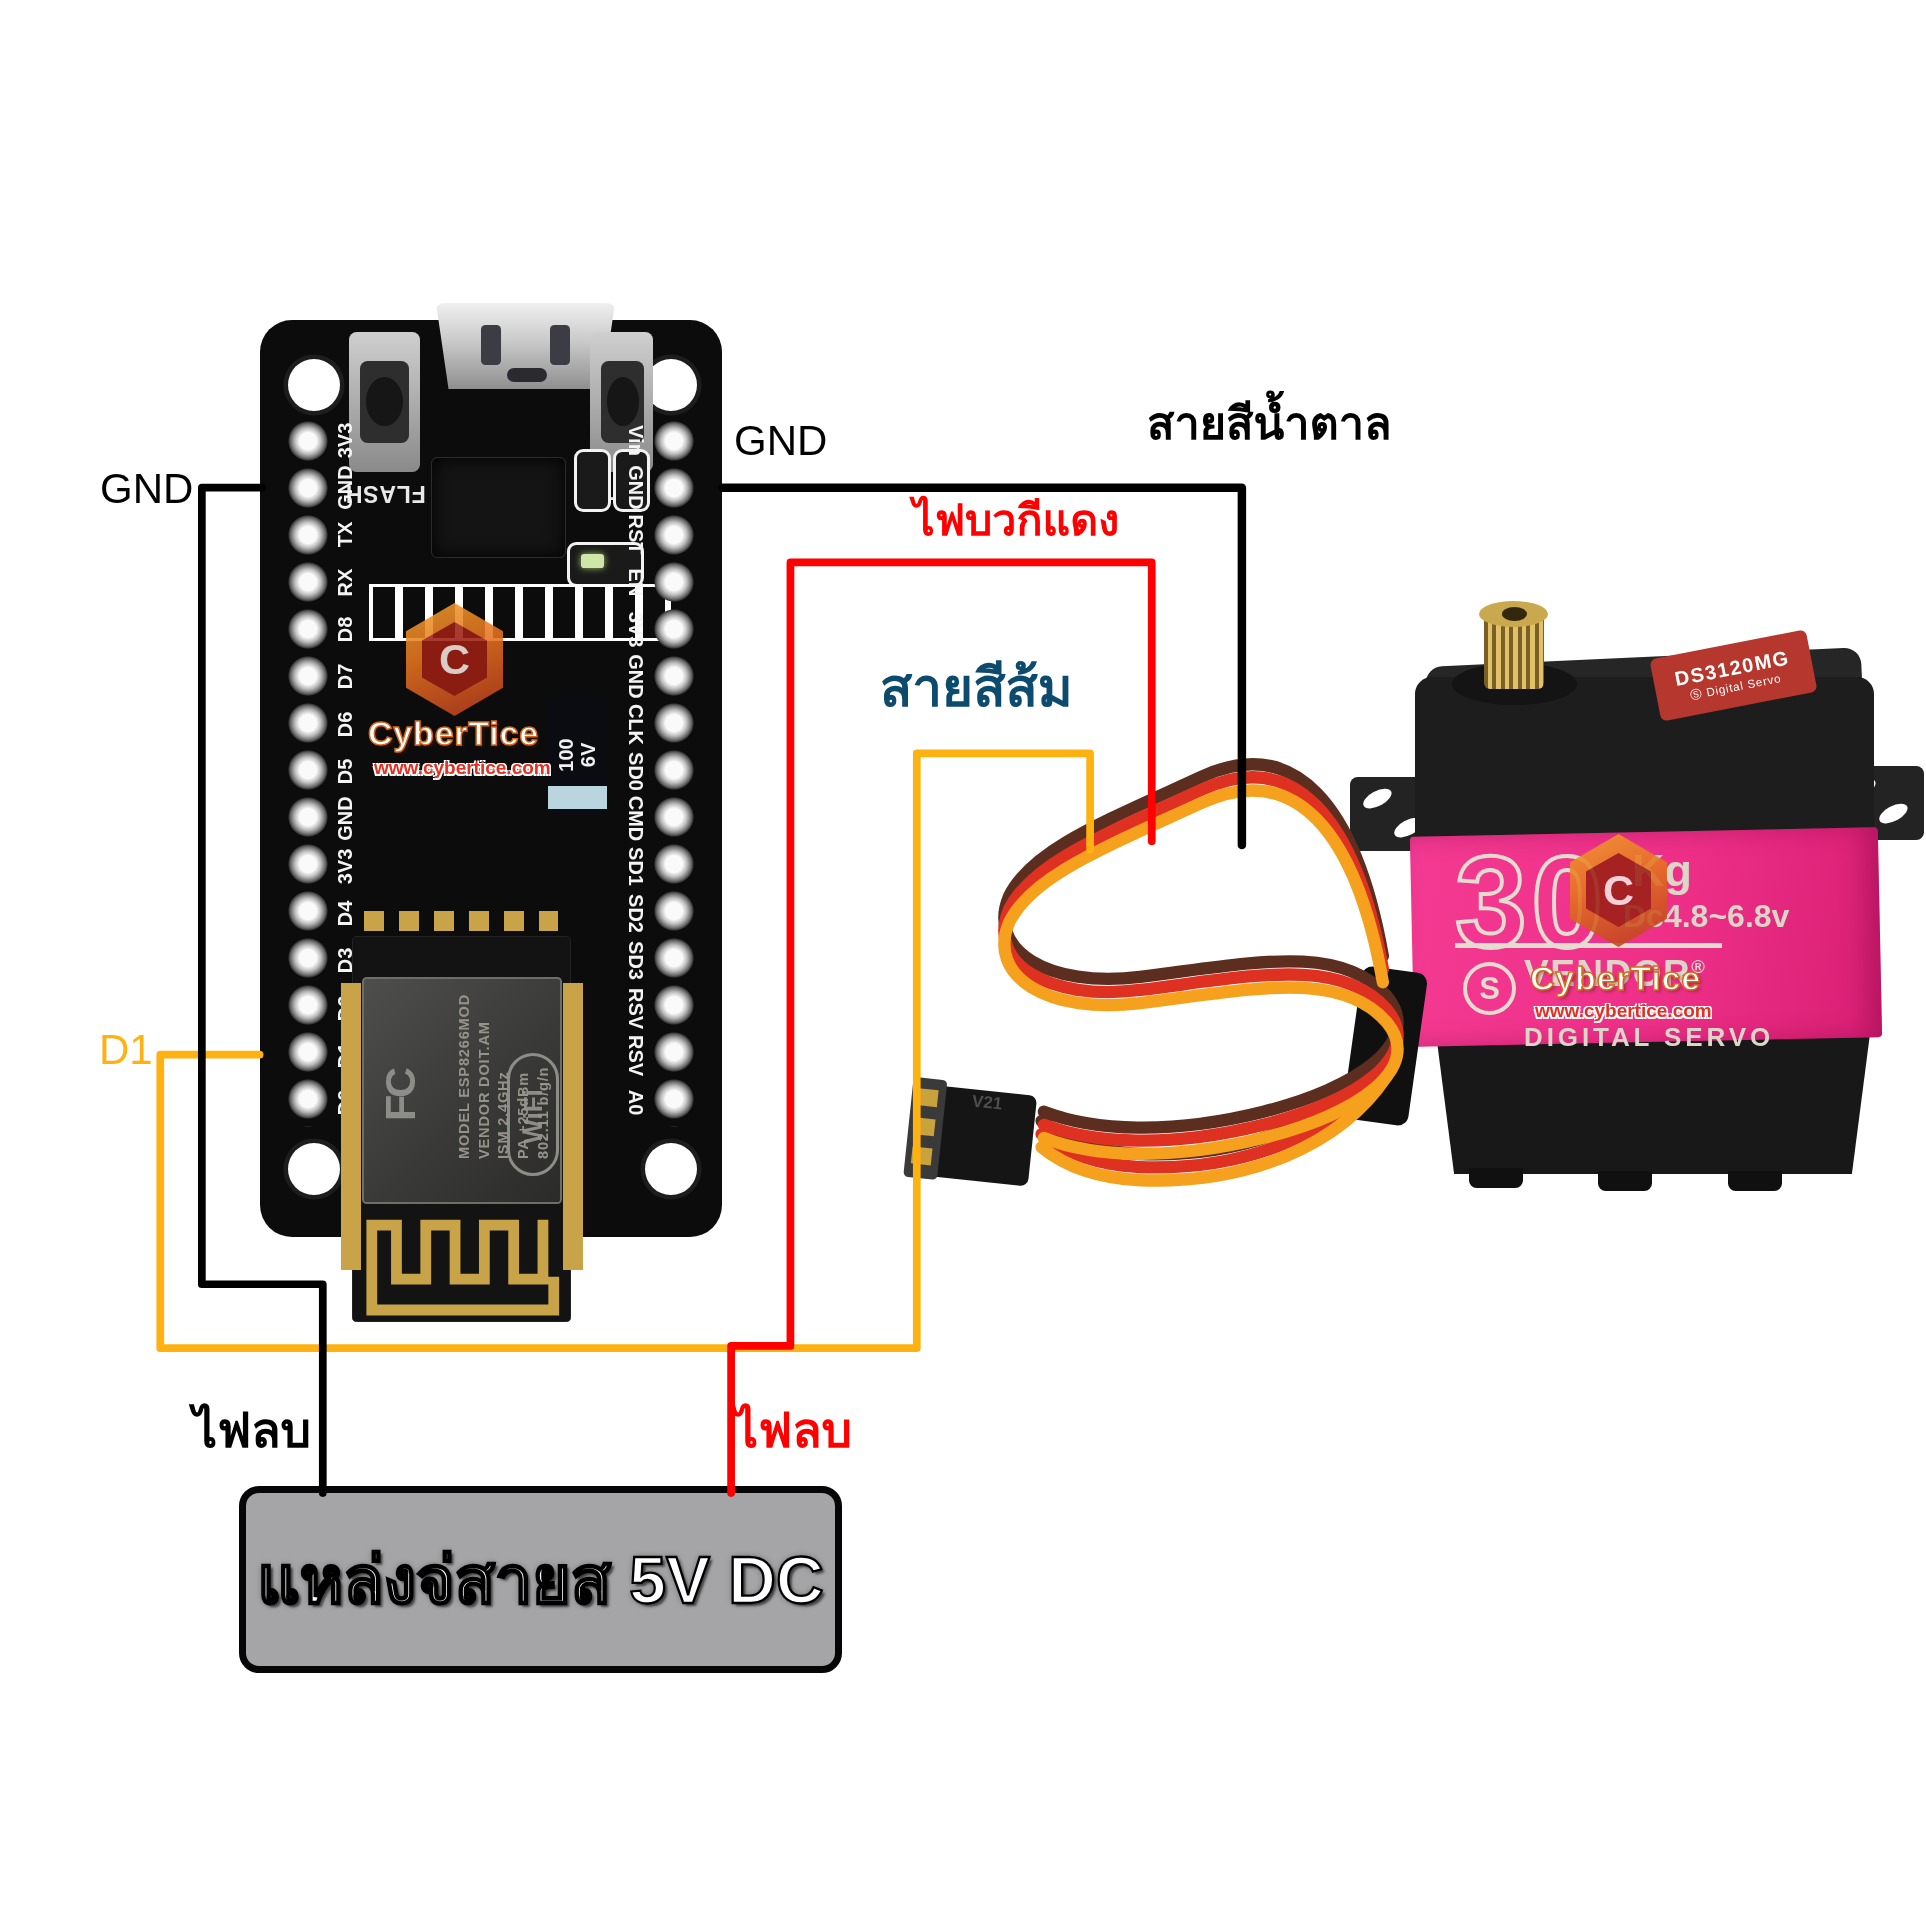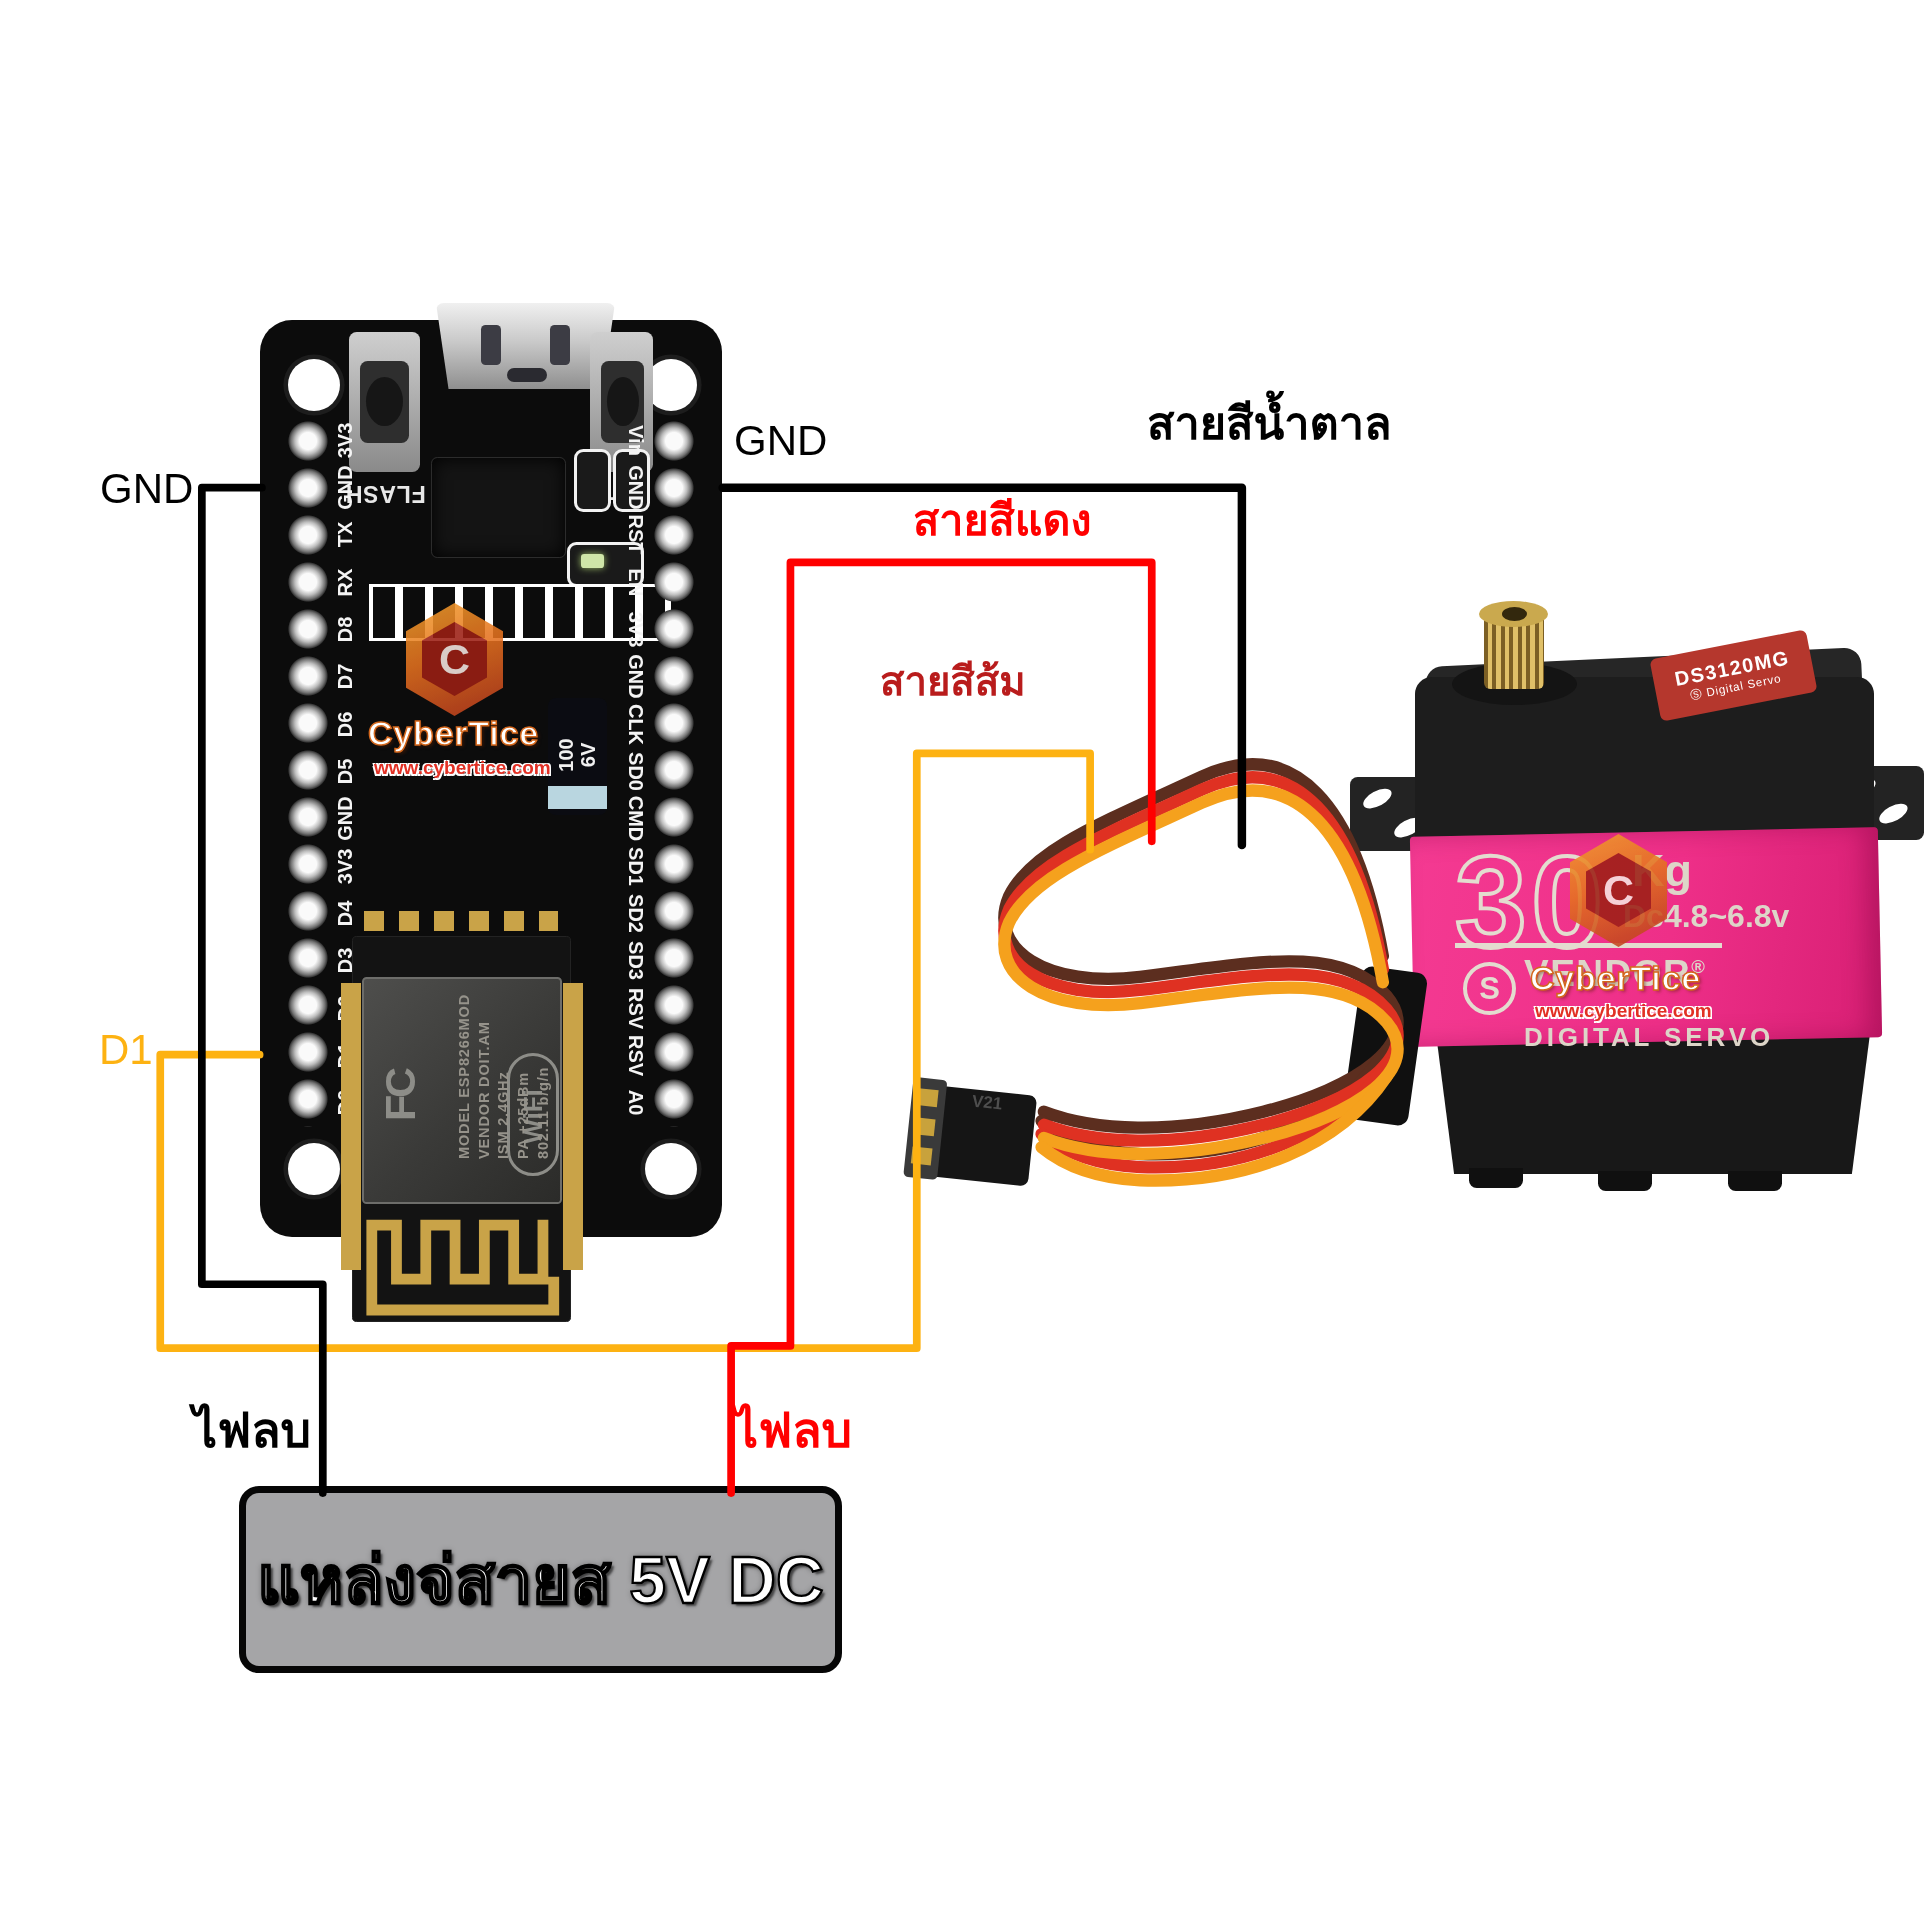--- a/index.html
+++ b/index.html
@@ -282,18 +282,18 @@
     <path d="M949,1938 L949,1747 L1026,1747 L1026,730 L1495,730 L1495,1092" stroke="#ff0000"></path>
     <path d="M938,633 L1612,633 L1612,1097" stroke="#000000" stroke-width="11"></path>
   </g>
 </svg>
 
 <div id="v21" class="abs">V21</div>
 
 <div class="lbl plain" style="left:100px;top:468px;font-size:42px;color:#000;">GND</div>
 <div class="lbl plain" style="left:734px;top:420px;font-size:42px;color:#000;">GND</div>
 <div class="lbl" style="left:1147px;top:401px;font-size:45px;color:#000;">สายสีน้ำตาล</div>
-<div class="lbl" style="left:913px;top:499px;font-size:43px;color:#ff0000;">สายสีแดง</div>
-<div class="lbl" style="left:880px;top:661px;font-size:40px;color:#b91c1c;">สายสีส้ม</div>
+<div class="lbl" style="left:913px;top:499px;font-size:43px;color:#ff0000;">ไฟบวกีแดง</div>
+<div class="lbl" style="left:880px;top:661px;font-size:53px;color:#0c4a6e;">สายสีส้ม</div>
 <div class="lbl plain" style="left:99px;top:1029px;font-size:42px;color:#fdb212;">D1</div>
 <div class="lbl" style="left:193px;top:1407px;font-size:48px;color:#000;">ไฟลบ</div>
 <div class="lbl" style="left:734px;top:1407px;font-size:48px;color:#ff0000;">ไฟลบ</div>
 
 
 </body></html>

